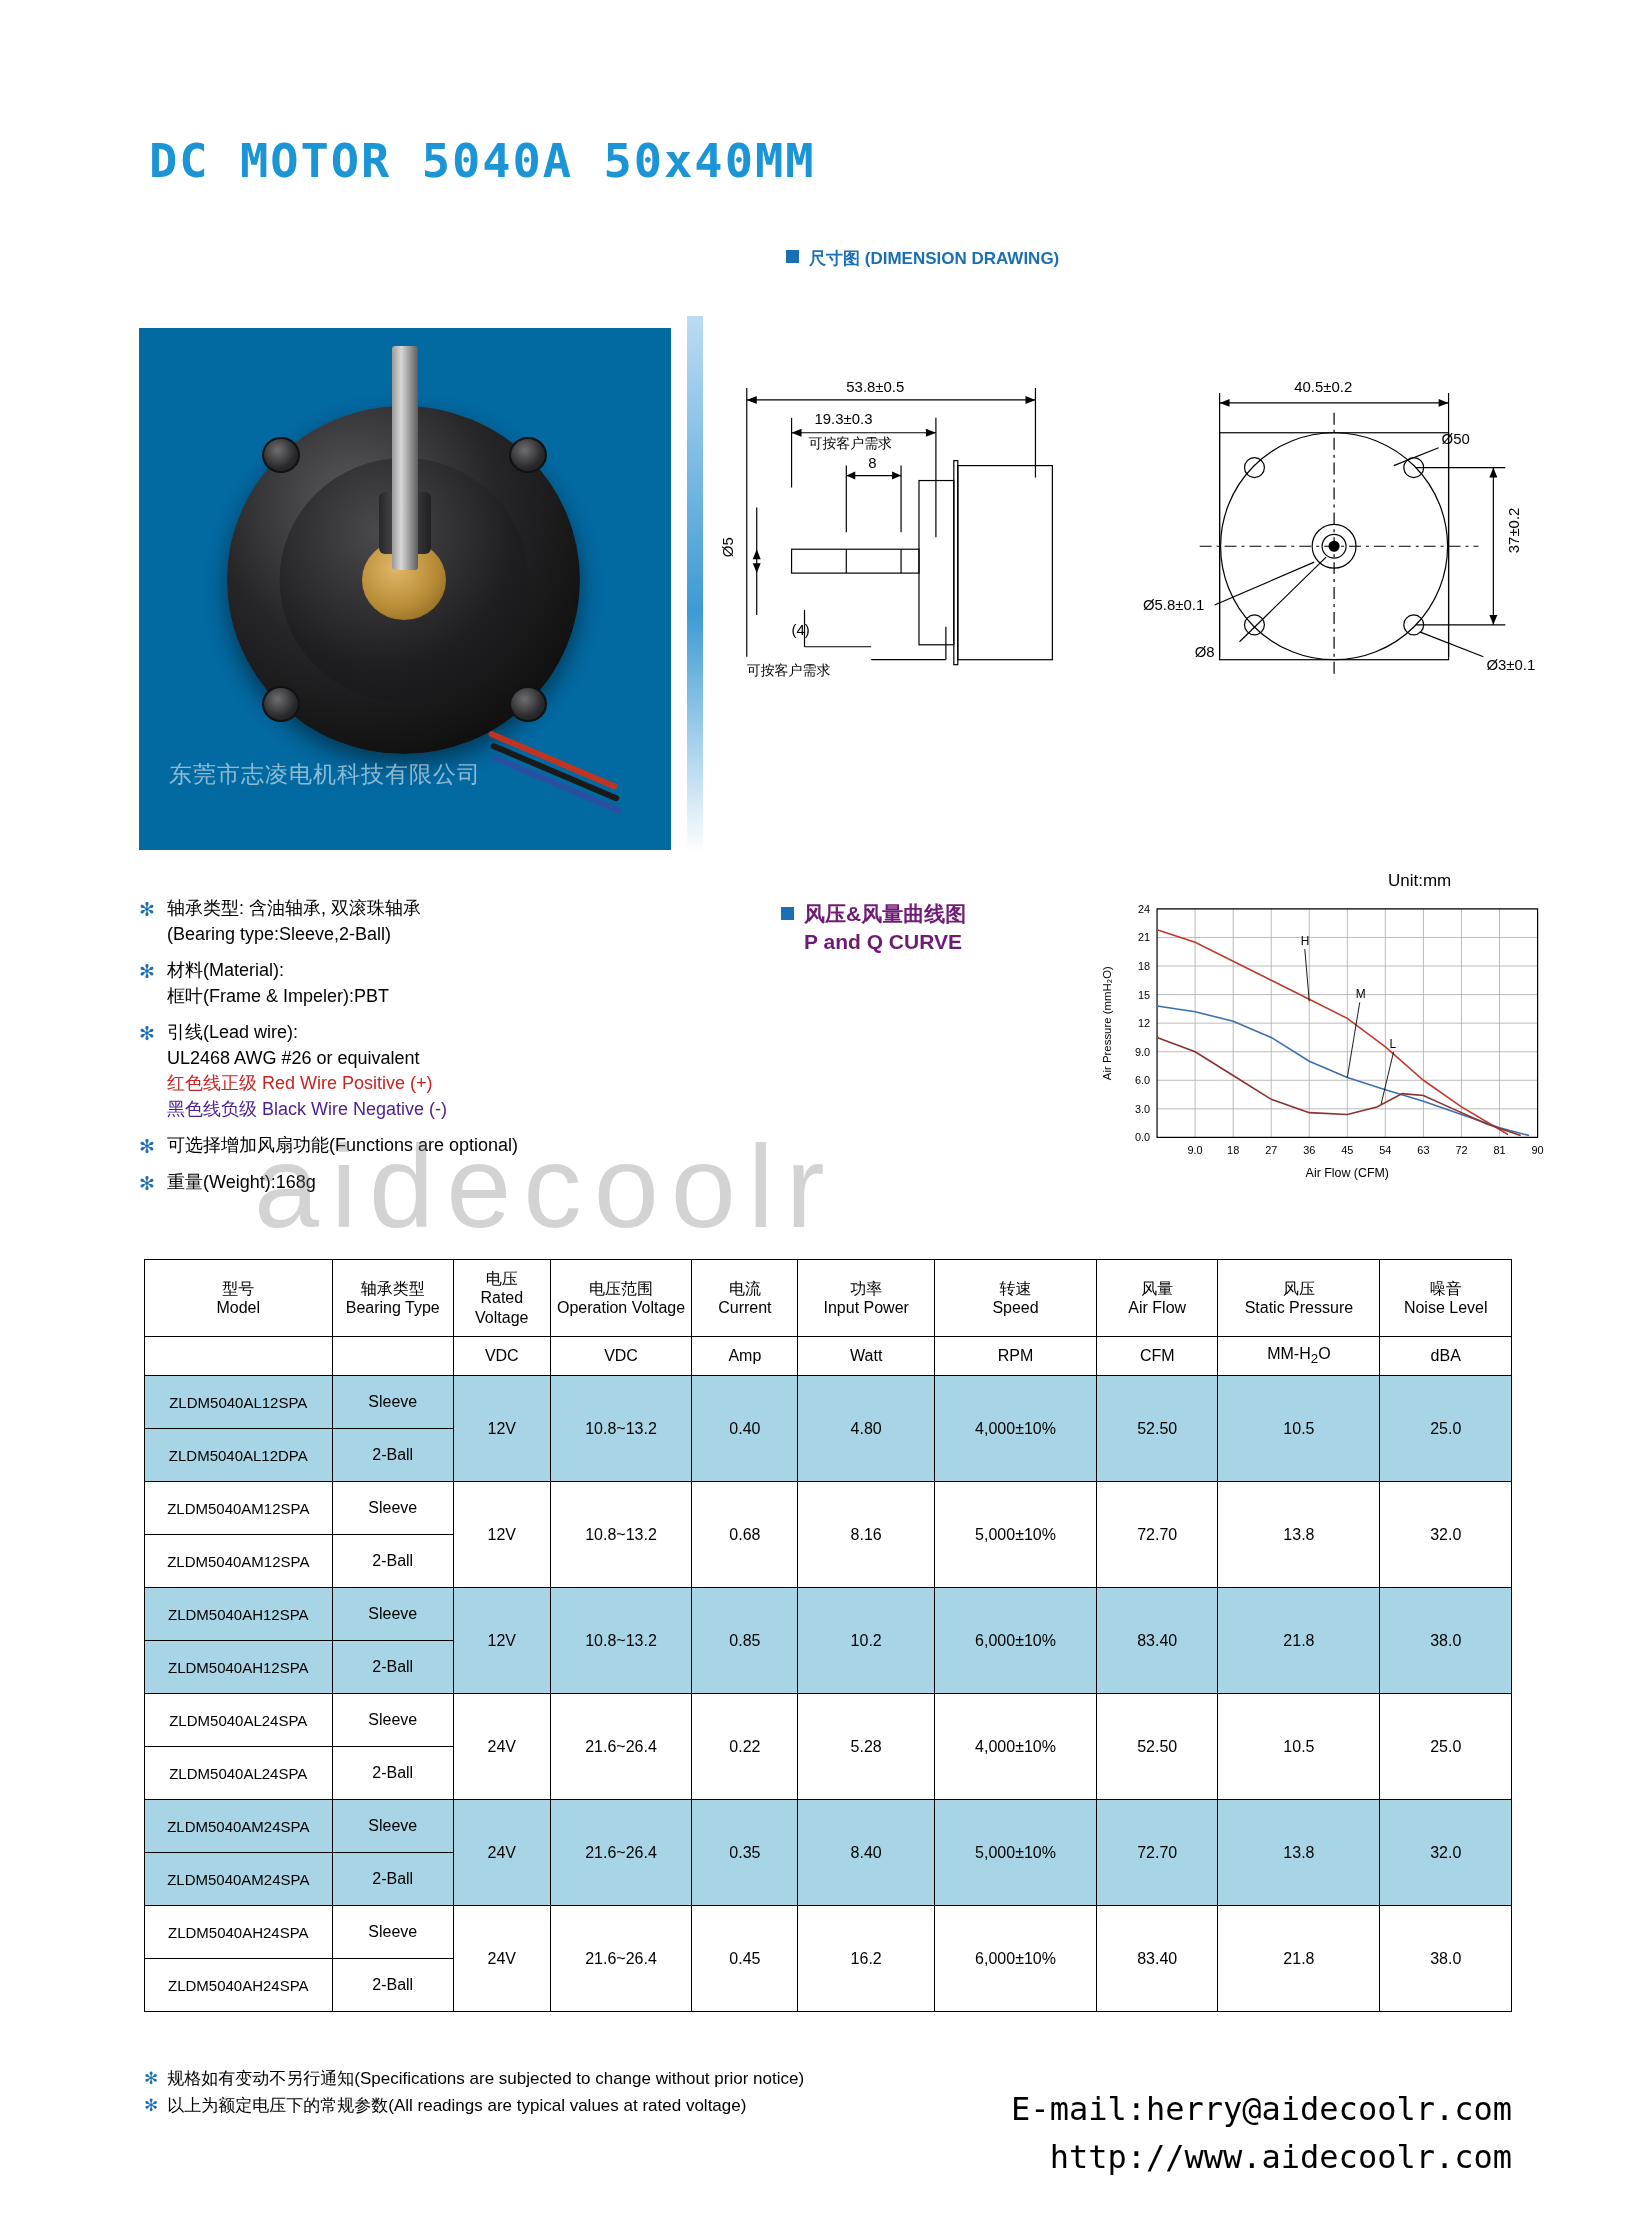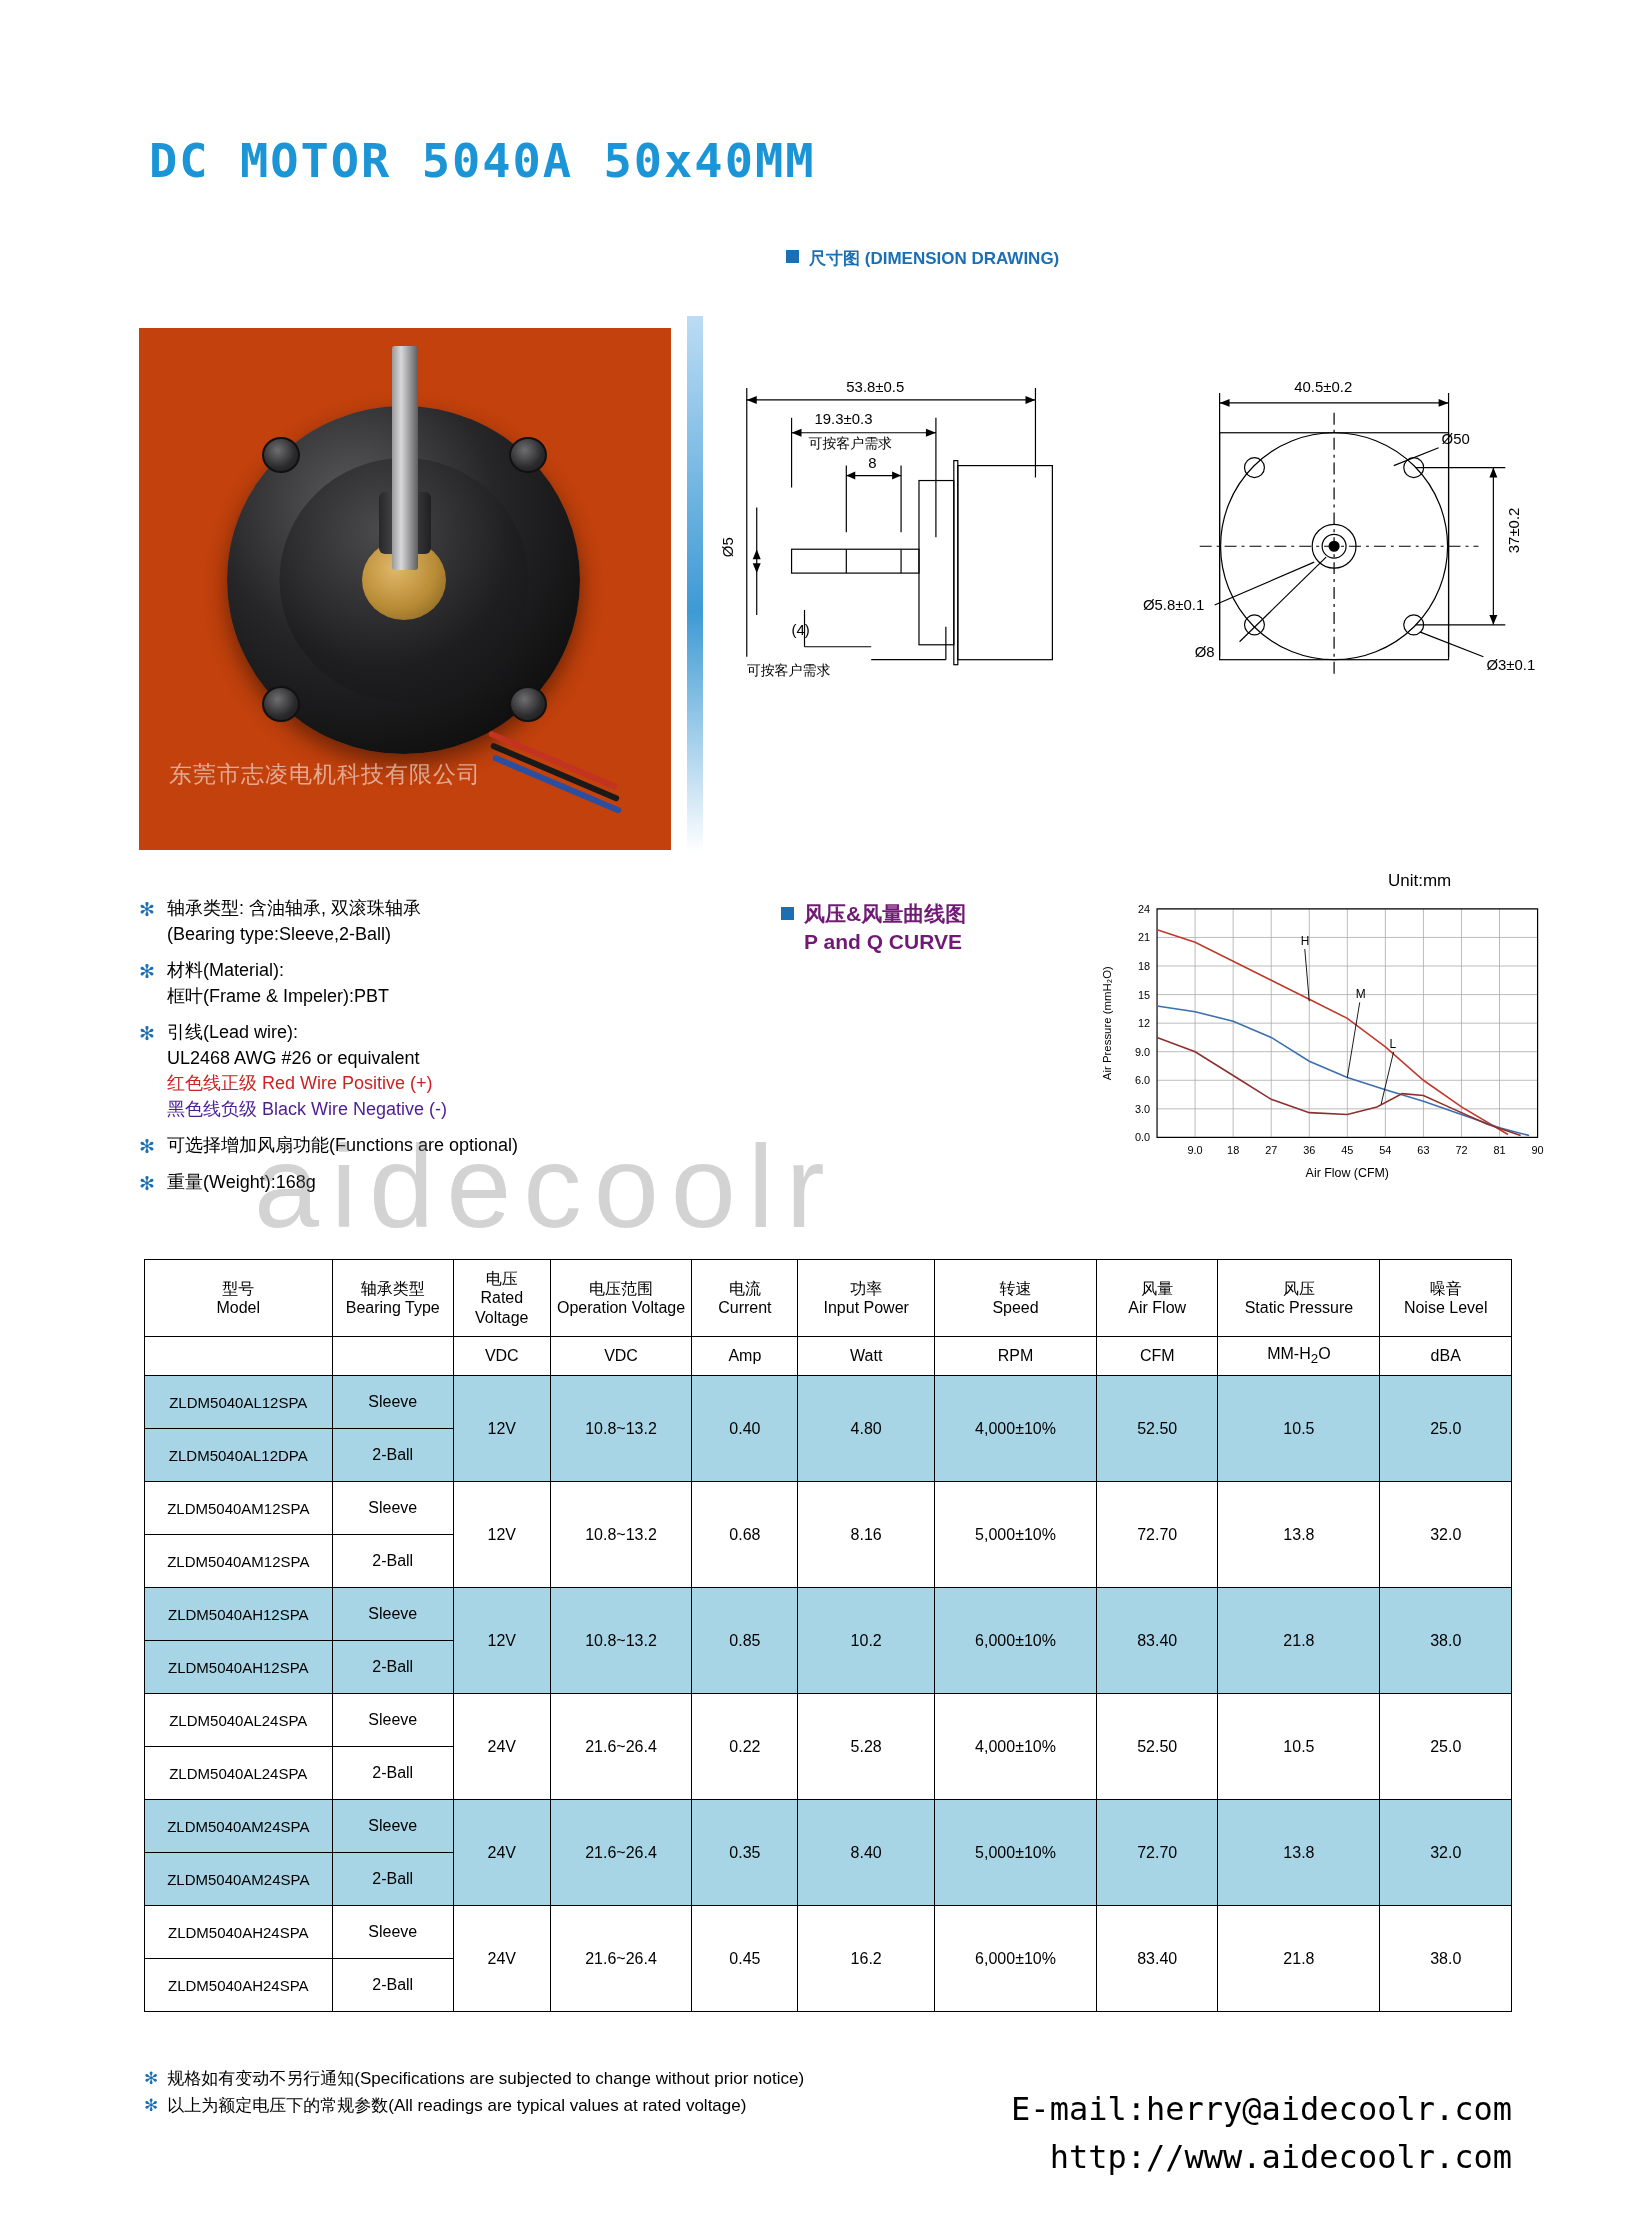--- a/index.html
+++ b/index.html
@@ -54,21 +54,21 @@
     vertical-align: 1px;
   }
 
   
   .photo {
     position: absolute;
     left: 139px;
     top: 328px;
     width: 532px;
     height: 522px;
-    background: #c2410c;
+    background: #0369a1;
     overflow: hidden;
   }
   .motor-body {
     position: absolute;
     left: 88px;
     top: 78px;
     width: 353px;
     height: 348px;
     border-radius: 50%;
     background: radial-gradient(circle at 36% 28%, #5a5a5c 0%, #262628 42%, #101011 78%, #0a0a0b 100%);

